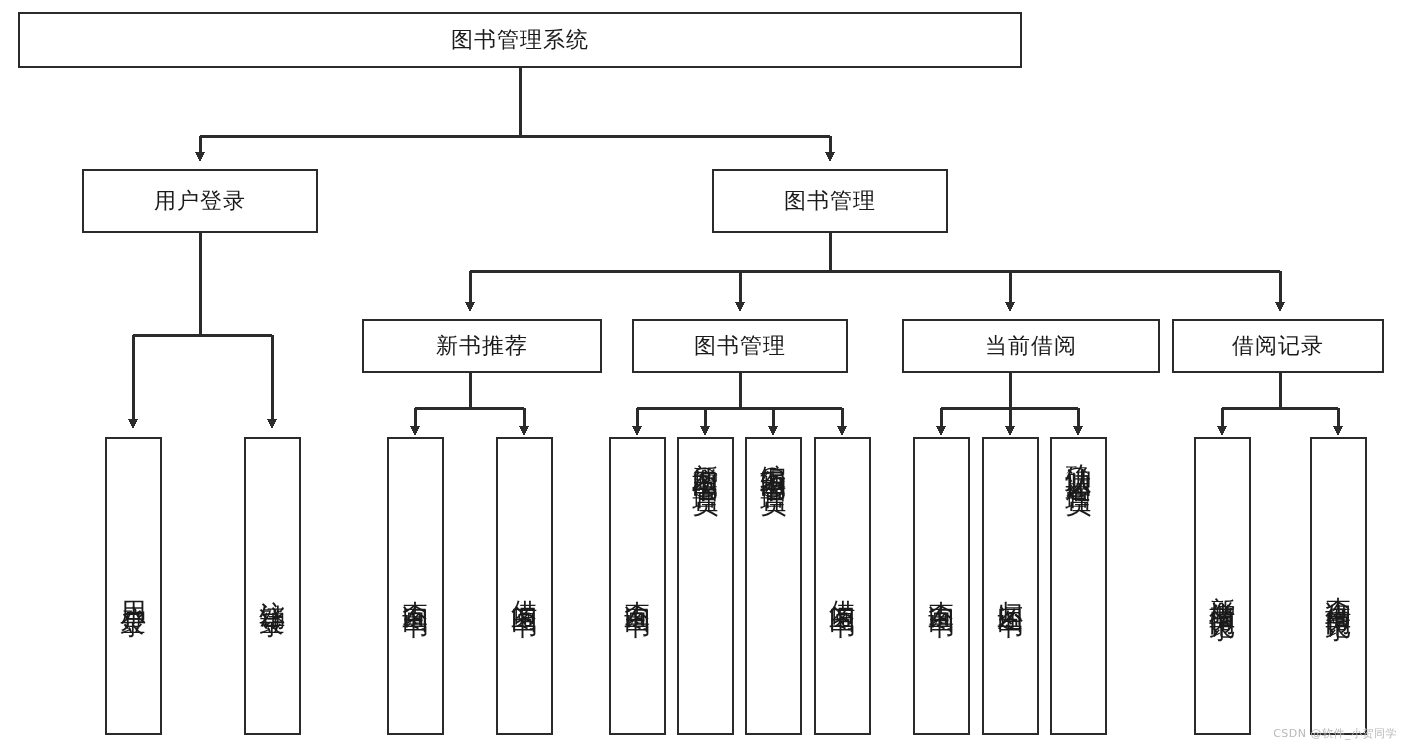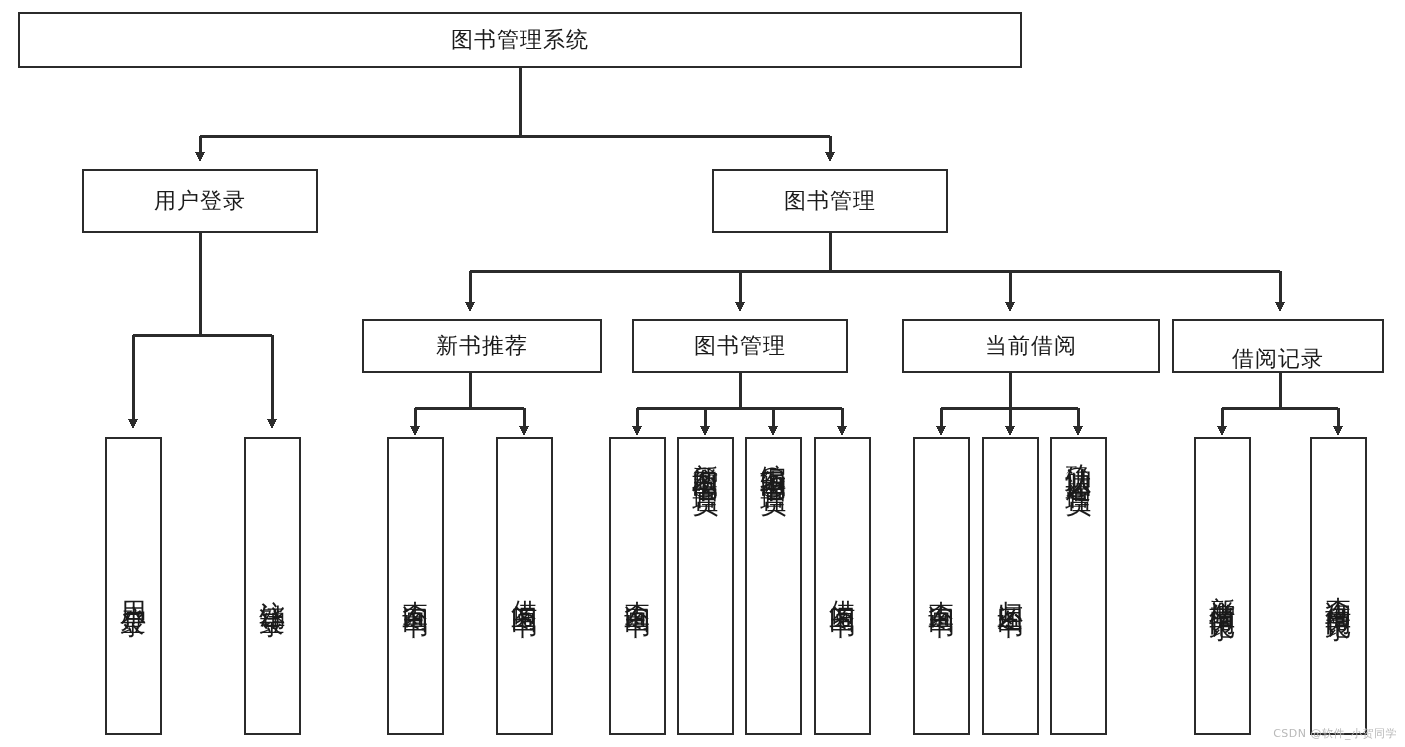--- a/index.html
+++ b/index.html
@@ -103,21 +103,21 @@
 
 <div class="node-box node-h" style="left:362px;top:319px;width:240px;height:54px;">
   <span>新书推荐</span>
 </div>
 <div class="node-box node-h" style="left:632px;top:319px;width:216px;height:54px;">
   <span>图书管理</span>
 </div>
 <div class="node-box node-h" style="left:902px;top:319px;width:258px;height:54px;">
   <span>当前借阅</span>
 </div>
-<div class="node-box node-h" style="left:1172px;top:319px;width:212px;height:54px;align-items:flex-end;">
+<div class="node-box node-h" style="left:1172px;top:319px;width:212px;height:54px;">
   <span>借阅记录</span>
 </div>
 
 <div class="node-box node-v" style="left:105px;top:437px;width:57px;height:298px;">
   <span class="vtext center">用户登录</span>
 </div>
 <div class="node-box node-v" style="left:244px;top:437px;width:57px;height:298px;">
   <span class="vtext center">注销登录</span>
 </div>
 

